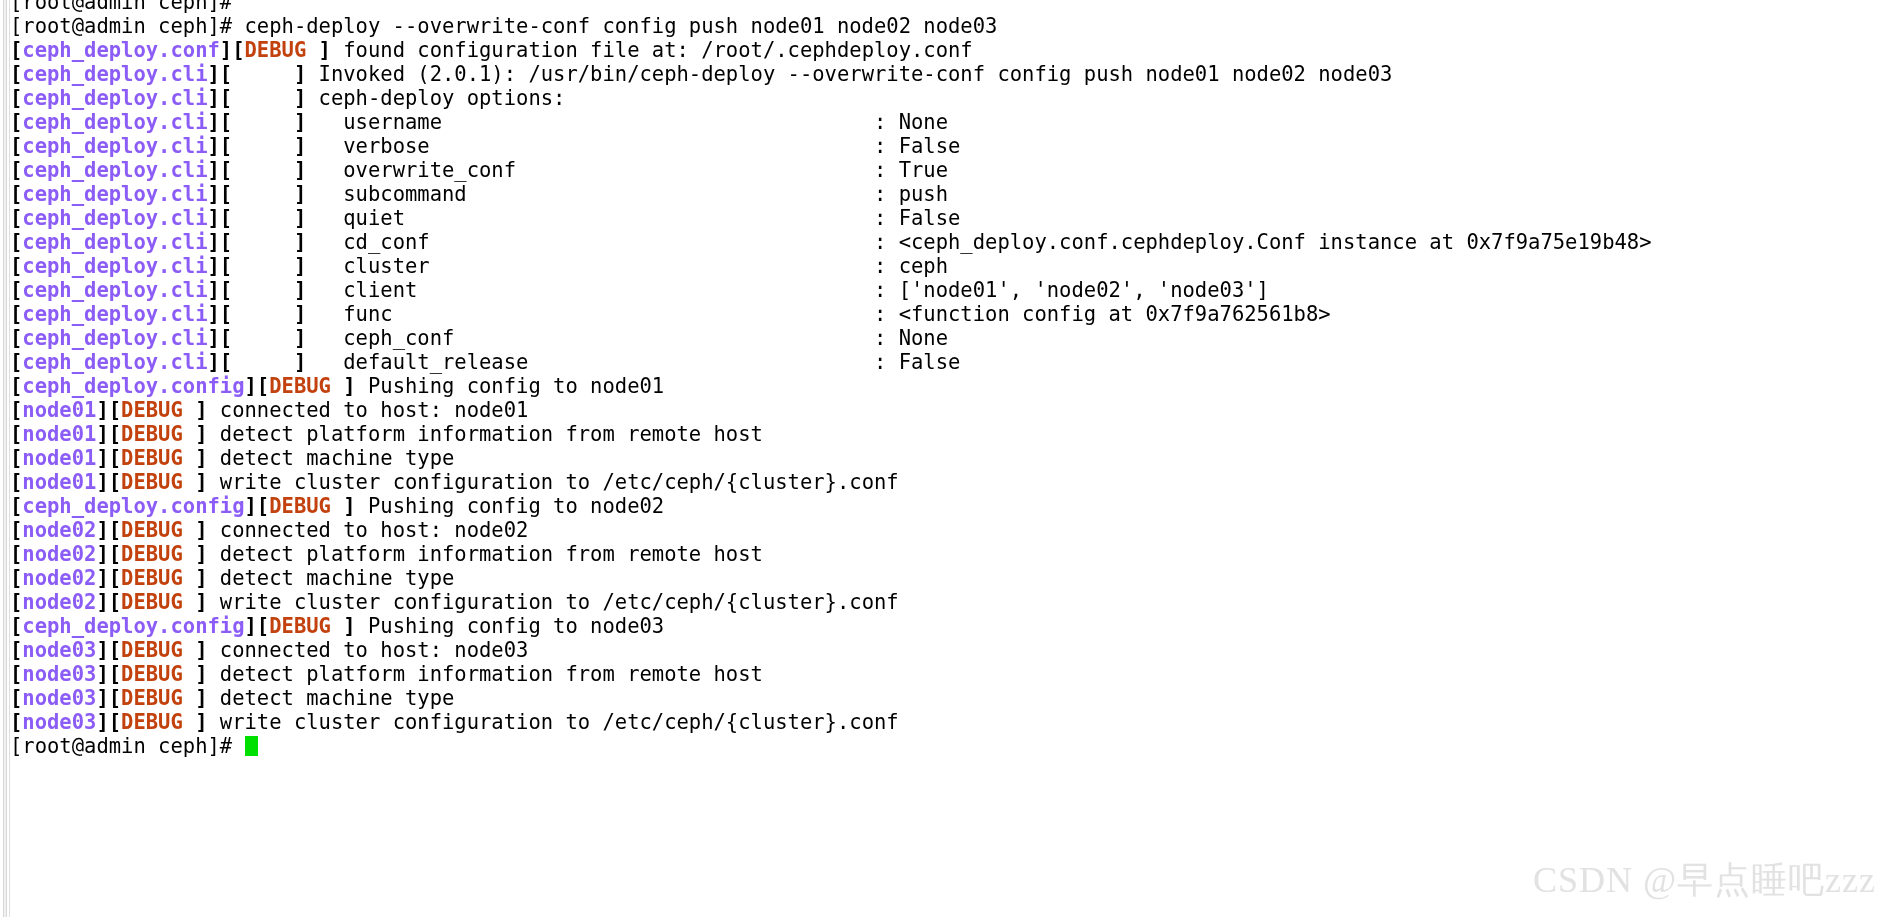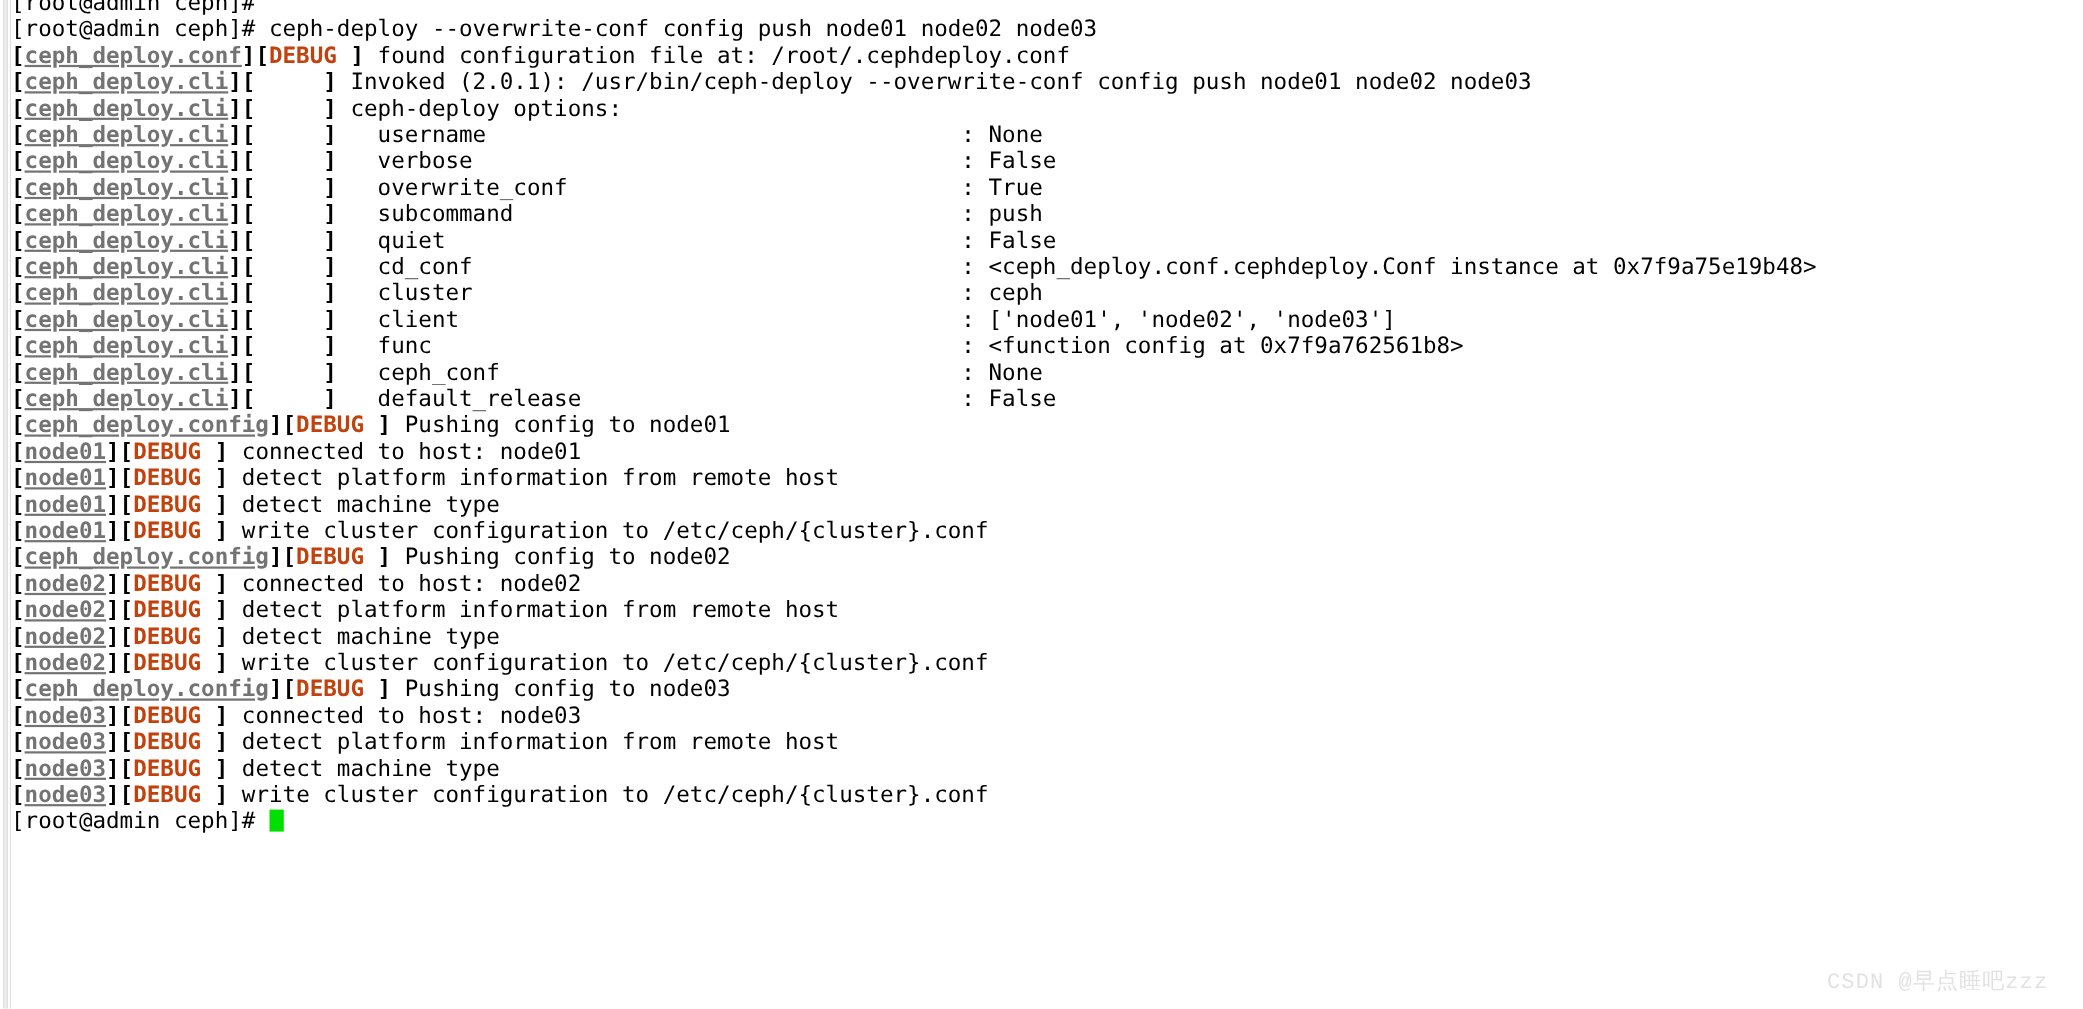--- a/index.html
+++ b/index.html
@@ -47,39 +47,39 @@
     color: #000000;
     white-space: pre;
   }
 
   .line {
     height: 24px;
     white-space: pre;
     overflow: hidden;
   }
 
-  .tag      { font-weight: bold; color: #737373; text-decoration: underline; }
+  .tag      { font-weight: bold; color: #8b5cf6; }
   .debug    { font-weight: bold; color: #c2410c; }
   .brk      { color: #000000; font-weight: bold; }
   .plain    { color: #000000; font-weight: normal; }
 
   .cursor {
     display: inline-block;
     width: 13px;
     height: 20px;
     background: #00e000;
     vertical-align: -3px;
   }
 
   #watermark {
     position: absolute;
-    right: 32px;
+    right: 18px;
     bottom: 12px;
-    font-family: Liberation Mono, monospace;
-    font-size: 20px;
+    font-family: Liberation Serif, serif;
+    font-size: 36px;
     color: #e2e2e2;
     letter-spacing: 1px;
     white-space: nowrap;
     user-select: none;
   }
 </style>
 </head>
 <body>
 
 <div id="left-gutter">

